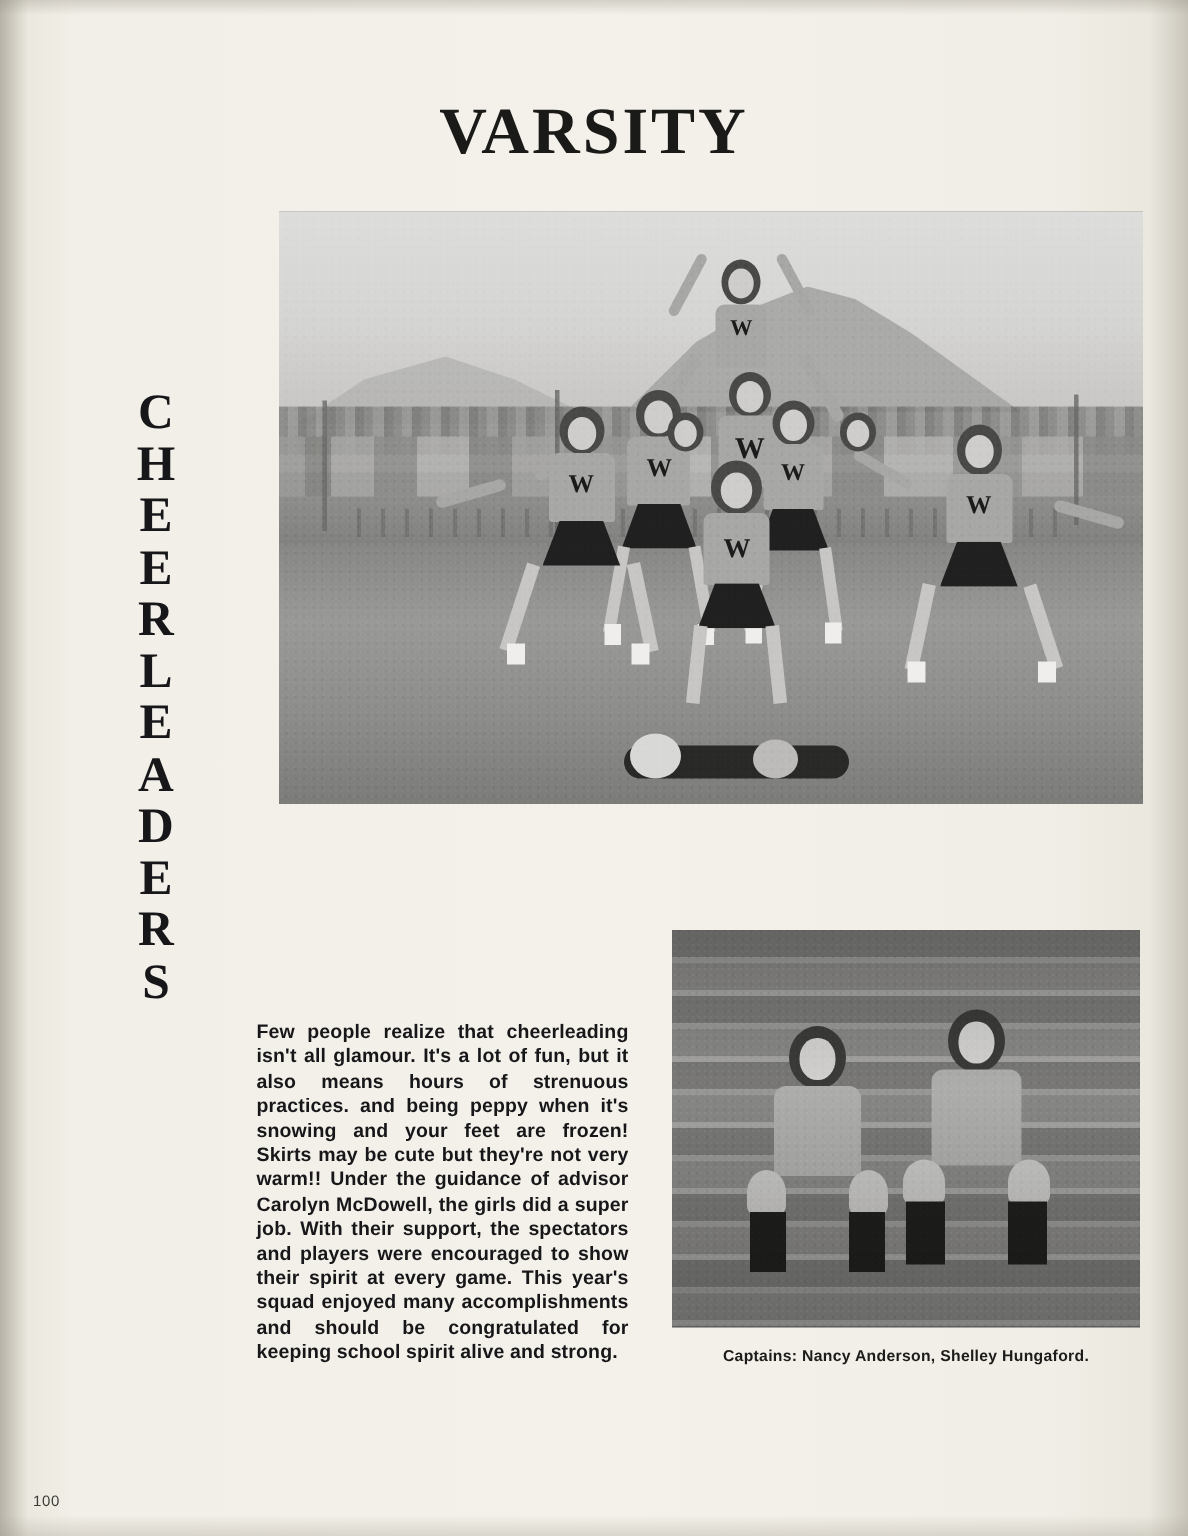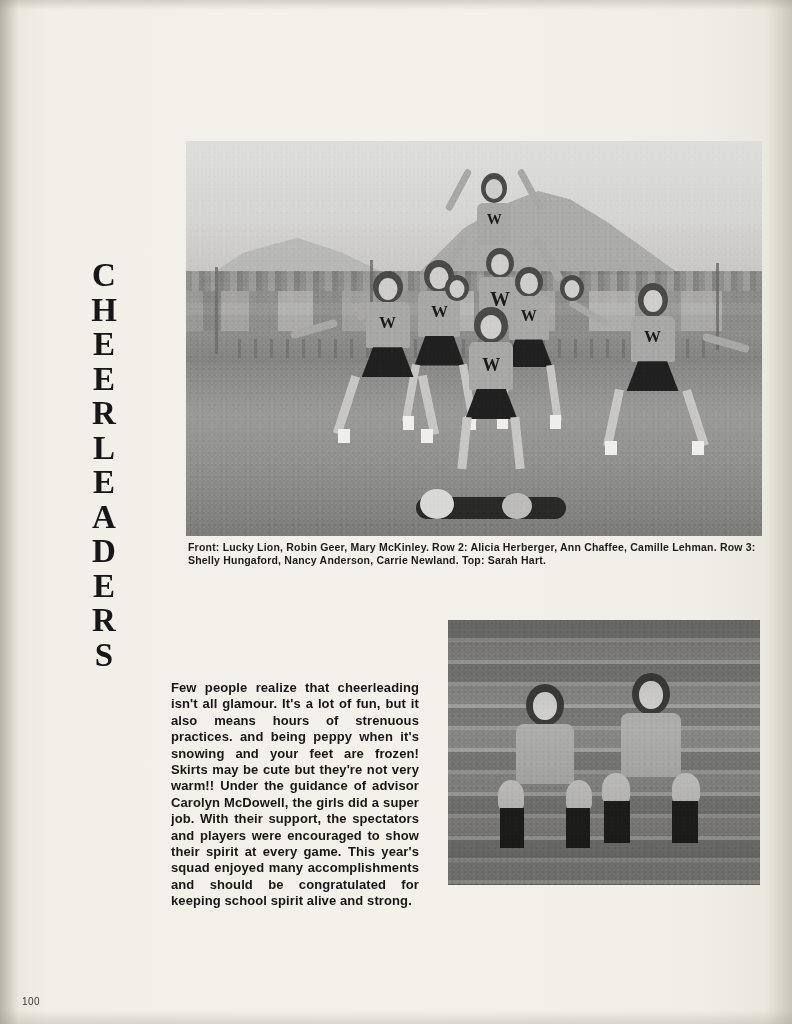--- a/index.html
+++ b/index.html
@@ -264,20 +264,21 @@
     font-size: 10px;
     color: #3b3b38;
     letter-spacing: 0.4px;
   }
 </style>
 </head>
 <body>
 
 <div class="page">
 
+  <div class="varsity">VARSITY</div>
 
   <div class="vertical-title">
     <span>C</span>
     <span>H</span>
     <span>E</span>
     <span>E</span>
     <span>R</span>
     <span>L</span>
     <span>E</span>
     <span>A</span>
@@ -391,21 +392,20 @@
 
     <div class="fig" style="left:40%; top:88%; width:26%; height:12%;">
       <div style="position:absolute; left:0; top:8px; width:100%; height:22px; background:#2b2b27; border-radius:14px;"></div>
       <div style="position:absolute; left:4px; top:0; width:34px; height:30px; border-radius:50%; background:#d9d6cc;"></div>
       <div style="position:absolute; left:86px; top:4px; width:30px; height:26px; border-radius:50%; background:#bdbab0;"></div>
     </div>
 
     <div class="grain"></div>
   </div>
 
-  <div class="caption-top">Front: Lucky Lion, Robin Geer, Mary McKinley. Row 2: Alicia Herberger, Ann Chaffee, Camille Lehman. Row 3: Shelly Hungaford, Nancy Anderson, Carrie Newland. Top: Sarah Hart.</div>
 
   <div class="body-text">Few people realize that cheerleading isn't all glamour. It's a lot of fun, but it also means hours of strenuous practices. and being peppy when it's snowing and your feet are frozen! Skirts may be cute but they're not very warm!! Under the guidance of advisor Carolyn McDowell, the girls did a super job. With their support, the spectators and players were encouraged to show their spirit at every game. This year's squad enjoyed many accomplishments and should be congratulated for keeping school spirit alive and strong.</div>
 
   <div class="photo-bottom">
     <div class="bleachers"></div>
 
     <div class="seated" style="left:14%; top:24%; width:34%; height:70%;">
       <div class="head2" style="top:0; width:38px; height:42px;"></div>
       <div class="face2" style="top:8px; width:24px; height:28px;"></div>
       <div class="body2" style="top:40px; width:58px; height:60px;"></div>
@@ -422,20 +422,21 @@
       <div class="knee" style="left:4px; top:100px; width:28px; height:30px;"></div>
       <div class="knee" style="right:4px; top:100px; width:28px; height:30px;"></div>
       <div class="shin" style="left:6px; top:128px; width:26px; height:42px;"></div>
       <div class="shin" style="right:6px; top:128px; width:26px; height:42px;"></div>
     </div>
 
     <div class="bleach-shadow"></div>
     <div class="grain"></div>
   </div>
 
+  <div class="caption-bottom">Captains: Nancy Anderson, Shelley Hungaford.</div>
 
   <div class="page-number">100</div>
 
   <div class="page-edge-left"></div>
   <div class="page-edge-top"></div>
   <div class="page-edge-right"></div>
   <div class="page-edge-bottom"></div>
 </div>
 
 </body></html>

